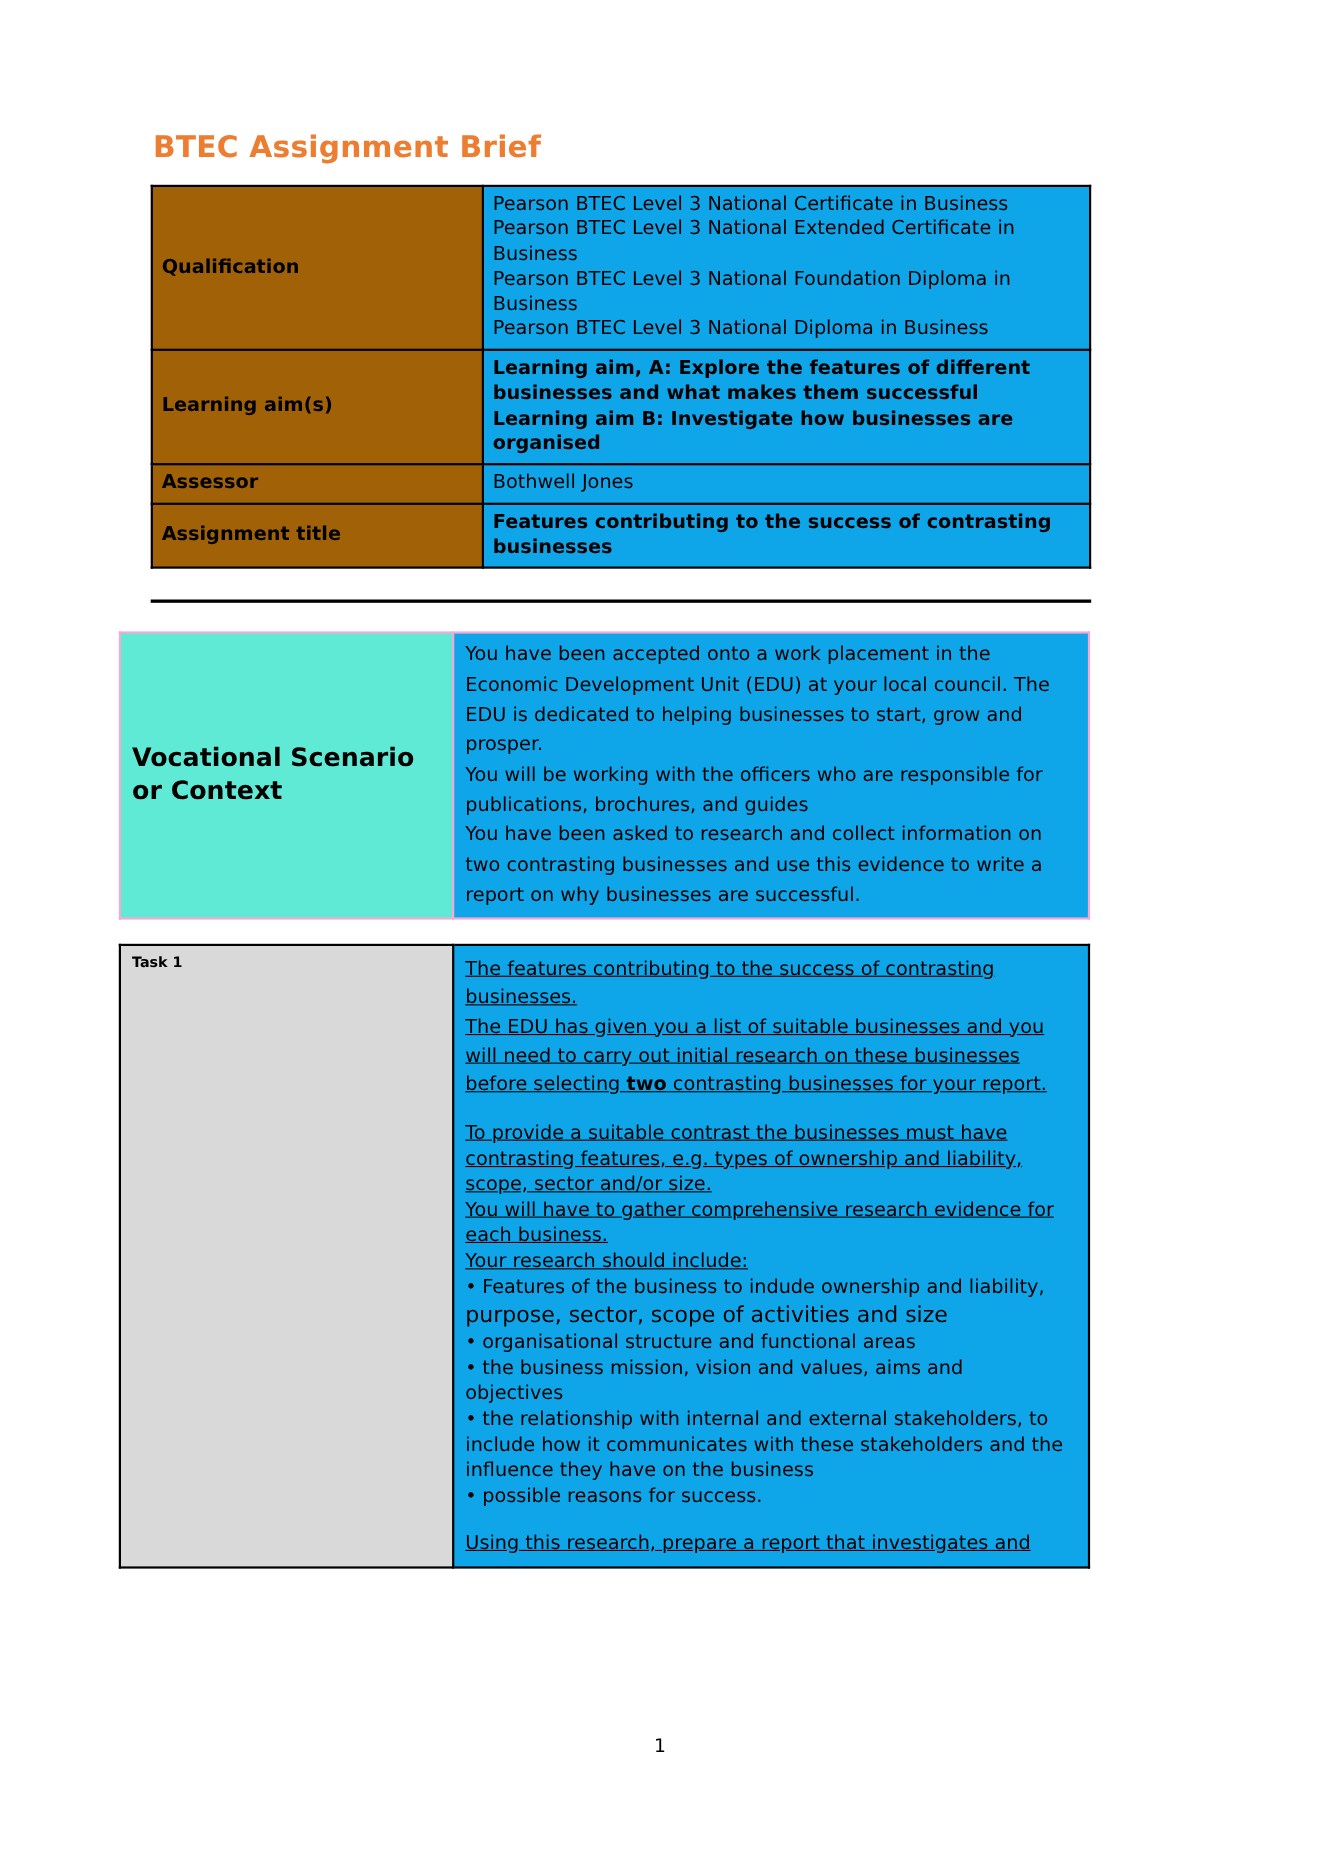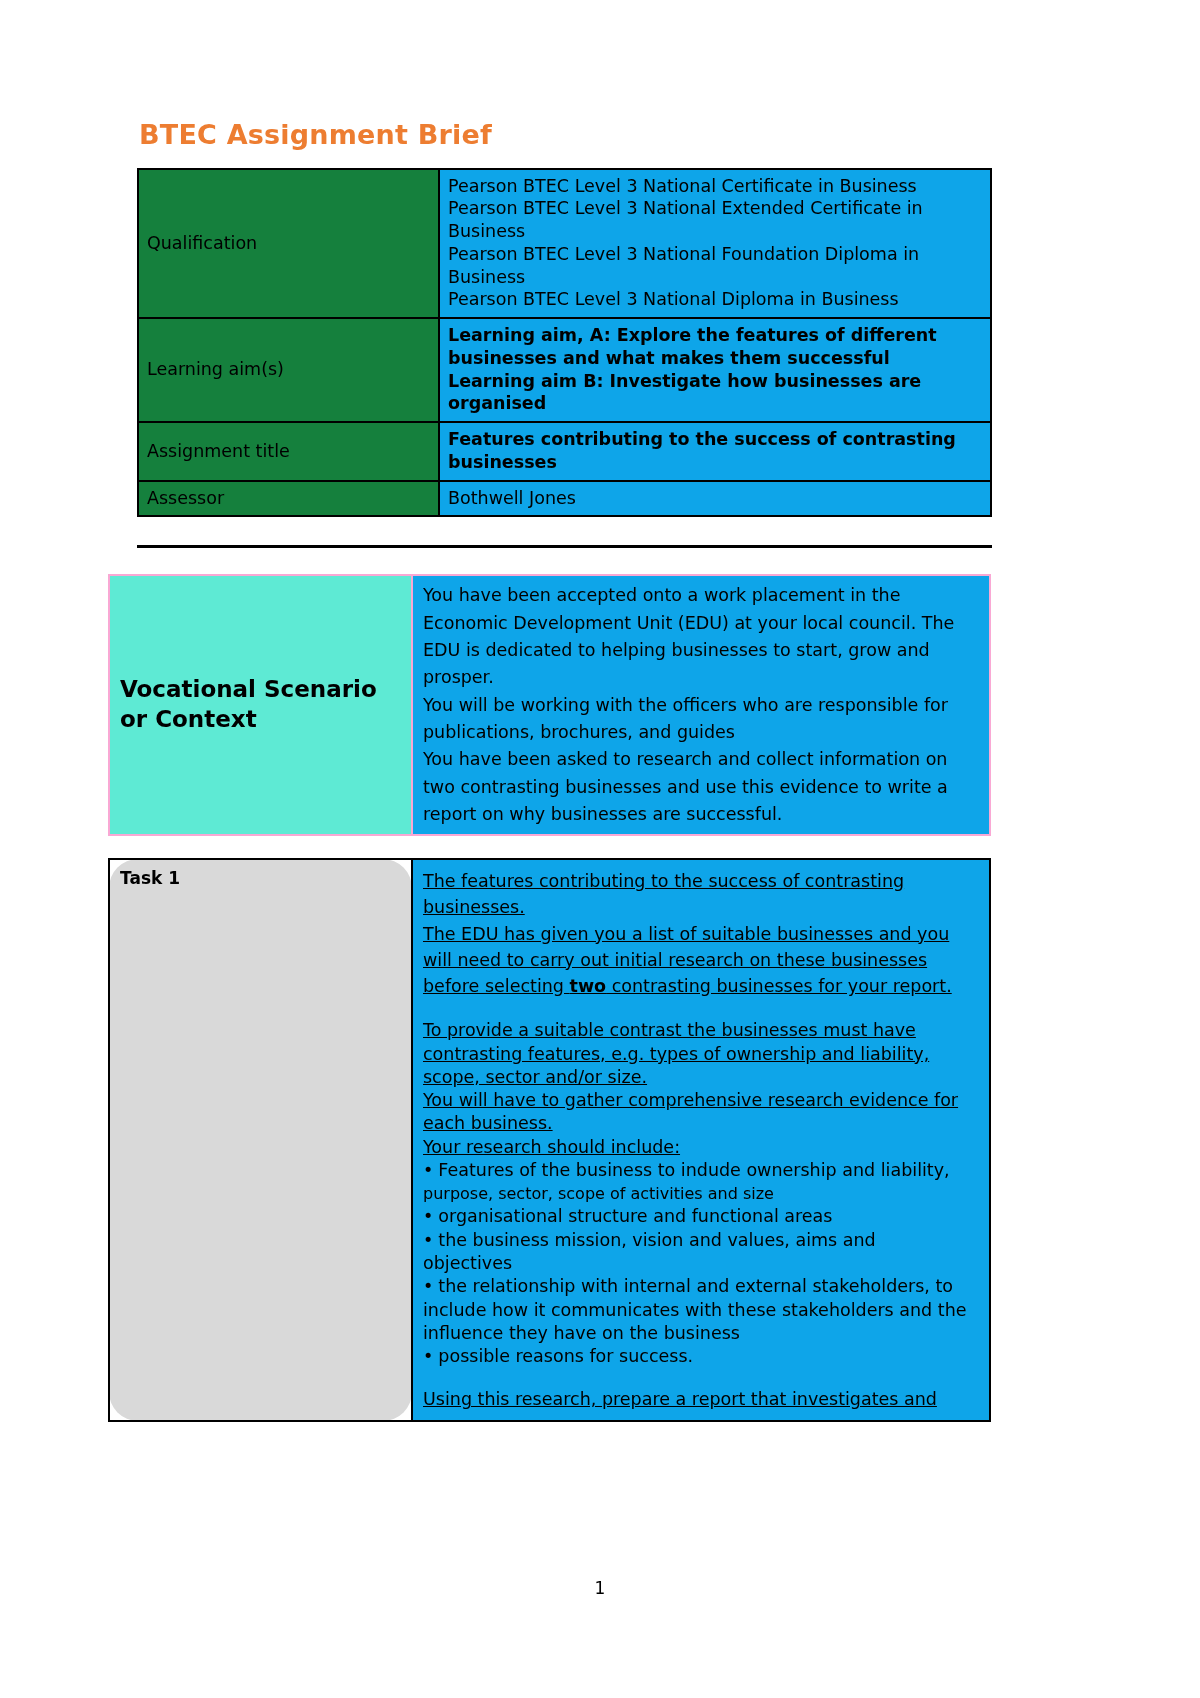--- a/index.html
+++ b/index.html
@@ -48,22 +48,22 @@
   }
   table.brief td {
     border: 2px solid #000000;
     vertical-align: middle;
     padding: 5px 8px 6px 8px;
     font-size: 17.5px;
     line-height: 1.30;
   }
   td.label {
     width: 283px;
-    background: #15803d;
-    font-weight: normal;
+    background: #a16207;
+    font-weight: bold;
     font-size: 17.5px;
   }
   td.value {
     background: #0ea5e9;
     font-weight: normal;
   }
   td.value.bold {
     font-weight: bold;
   }
   .qual-line { display: block; }
@@ -111,22 +111,21 @@
   }
   table.task td {
     border: 2px solid #000000;
     vertical-align: top;
     padding: 8px 10px 8px 10px;
   }
   table.task td.label {
     width: 281px;
     background: #D9D9D9;
     font-weight: bold;
-    font-size: 17px;
-    border-radius: 29px;
+    font-size: 13px;
   }
   table.task td.value {
     font-size: 17.5px;
     line-height: 1.5;
   }
   table.task td.value p { margin: 0; text-decoration: underline; }
   .spacer { height: 20px; }
   .tight { line-height: 1.33; }
   .bullets {
     margin: 0;
@@ -134,21 +133,21 @@
     list-style: none;
     line-height: 1.33;
   }
   .bullets li {
     margin: 0;
     padding: 0;
     text-indent: 0;
   }
   .bullets li .bdot { margin-right: 5px; }
   .small-cont {
-    font-size: 16px;
+    font-size: 20px;
   }
   .b { font-weight: bold; }
 
   
   .footer {
     position: absolute;
     left: 0;
     top: 1578px;
     width: 1200px;
     text-align: center;
@@ -184,26 +183,26 @@
           </td>
         </tr>
         <tr>
           <td class="label">Learning aim(s)</td>
           <td class="value bold">
             <span class="qual-line">Learning aim, A: Explore the features of different businesses and what makes them successful</span>
             <span class="qual-line">Learning aim B: Investigate how businesses are organised</span>
           </td>
         </tr>
         <tr>
+          <td class="label">Assessor</td>
+          <td class="value">Bothwell Jones</td>
+        </tr>
+        <tr>
           <td class="label">Assignment title</td>
           <td class="value bold">Features contributing to the success of contrasting businesses</td>
-        </tr>
-        <tr>
-          <td class="label">Assessor</td>
-          <td class="value">Bothwell Jones</td>
         </tr>
       </tbody>
     </table>
 
     <hr class="rule">
 
     <table class="scenario">
       <tbody>
         <tr>
           <td class="label">Vocational Scenario or Context</td>

